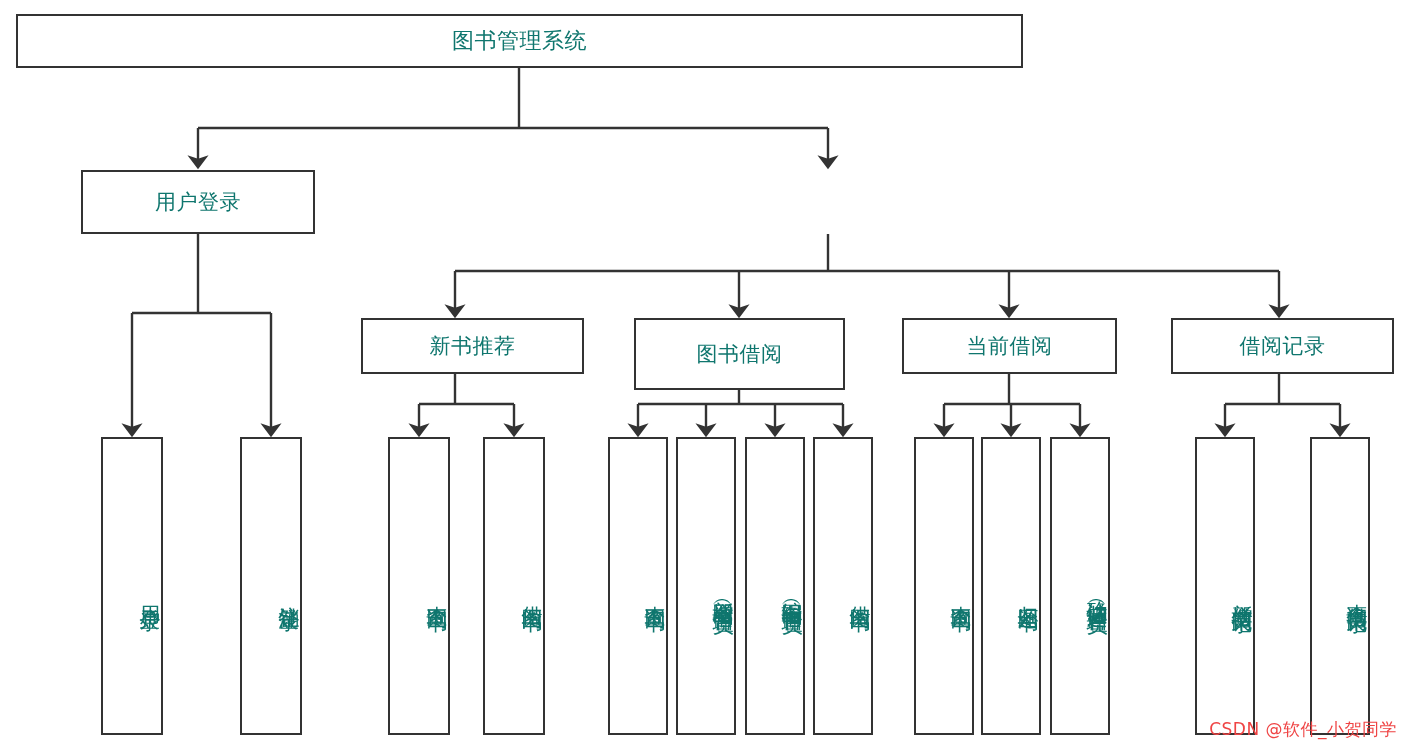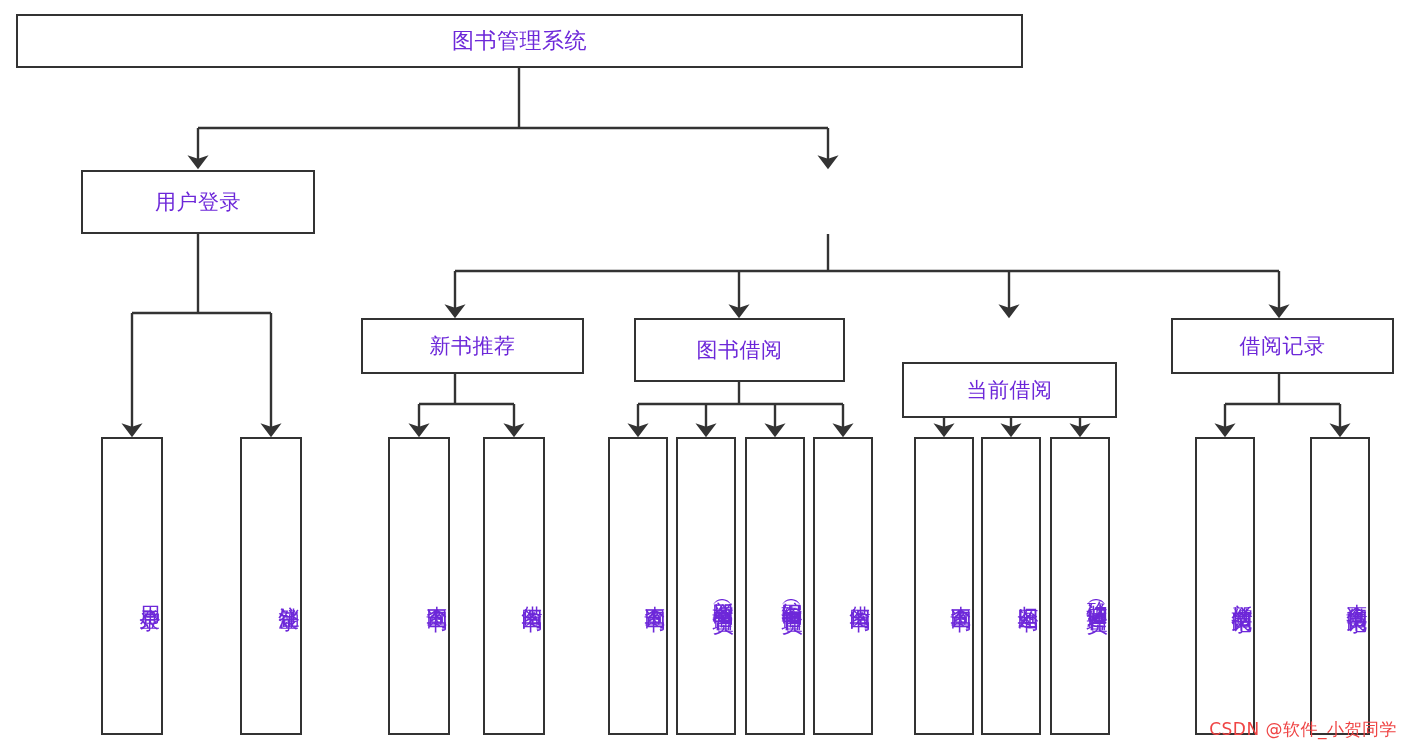--- a/index.html
+++ b/index.html
@@ -18,21 +18,21 @@
     overflow: hidden;
   }
   .node {
     position: absolute;
     box-sizing: border-box;
     border: 2px solid #333333;
     background: #ffffff;
     display: flex;
     align-items: center;
     justify-content: center;
-    color: #6d28d9;
+    color: #0f766e;
   }
   .node.horiz {
     font-size: 21px;
     letter-spacing: 0.5px;
   }
   .node.vert {
     writing-mode: vertical-rl;
     text-orientation: upright;
     font-size: 21px;
     letter-spacing: 2px;
@@ -115,22 +115,22 @@
       <path d="M1225,404 L1225,430" marker-end="url(#arrow)"></path>
       <path d="M1340,404 L1340,430" marker-end="url(#arrow)"></path>
     </g>
   </svg>
 
   <div class="node horiz root" style="left:16px;top:14px;width:1007px;height:54px;">图书管理系统</div>
 
   <div class="node horiz" style="left:81px;top:170px;width:234px;height:64px;">用户登录</div>
 
   <div class="node horiz" style="left:361px;top:318px;width:223px;height:56px;">新书推荐</div>
-  <div class="node horiz" style="left:634px;top:318px;width:211px;height:64px;">图书借阅</div>
-  <div class="node horiz" style="left:902px;top:318px;width:215px;height:56px;margin-top:44px;">当前借阅</div>
+  <div class="node horiz" style="left:634px;top:318px;width:211px;height:72px;">图书借阅</div>
+  <div class="node horiz" style="left:902px;top:318px;width:215px;height:56px;">当前借阅</div>
   <div class="node horiz" style="left:1171px;top:318px;width:223px;height:56px;">借阅记录</div>
 
   <div class="node vert" style="left:101px;top:437px;width:62px;height:298px;">用户登录</div>
   <div class="node vert" style="left:240px;top:437px;width:62px;height:298px;">注销登录</div>
 
   <div class="node vert" style="left:388px;top:437px;width:62px;height:298px;">查询图书</div>
   <div class="node vert" style="left:483px;top:437px;width:62px;height:298px;">借阅图书</div>
 
   <div class="node vert" style="left:608px;top:437px;width:60px;height:298px;">查询图书</div>
   <div class="node vert" style="left:676px;top:437px;width:60px;height:298px;">新增图书（管理员）</div>

